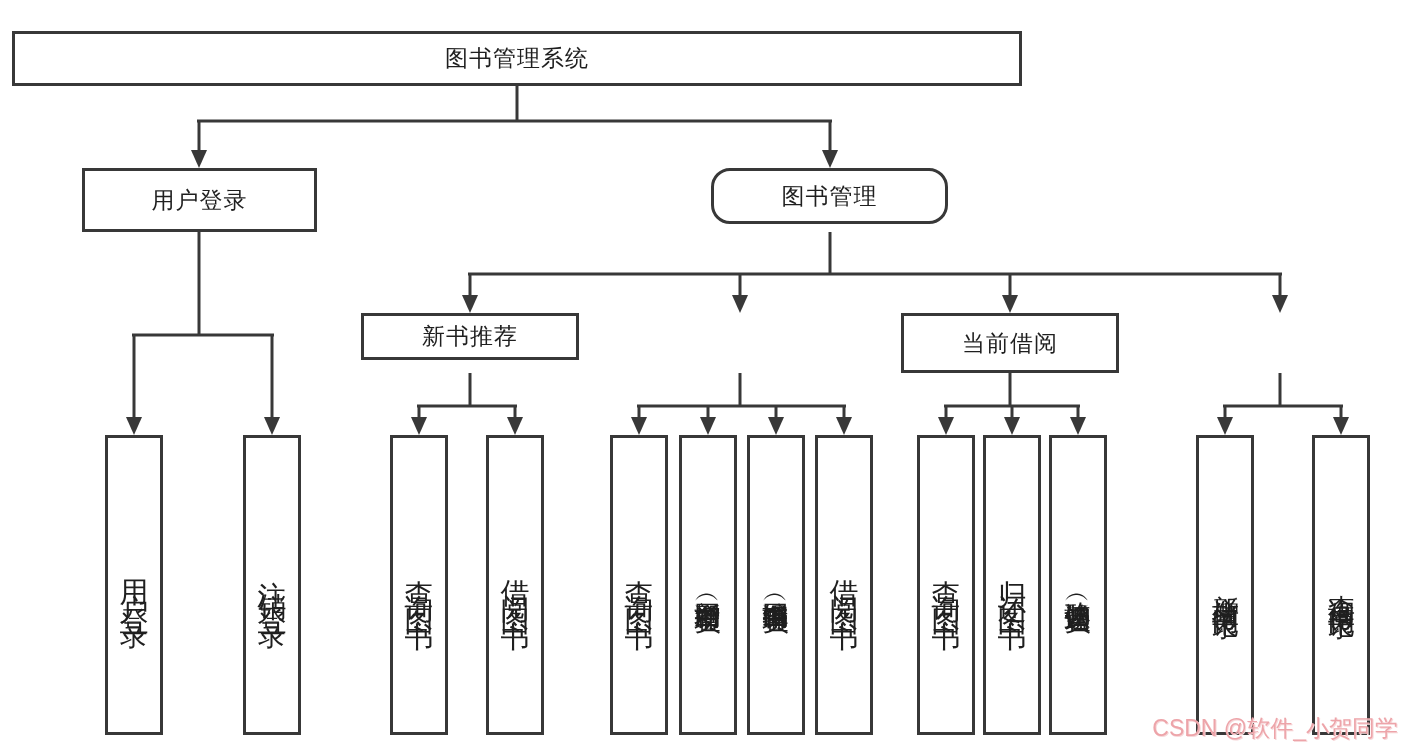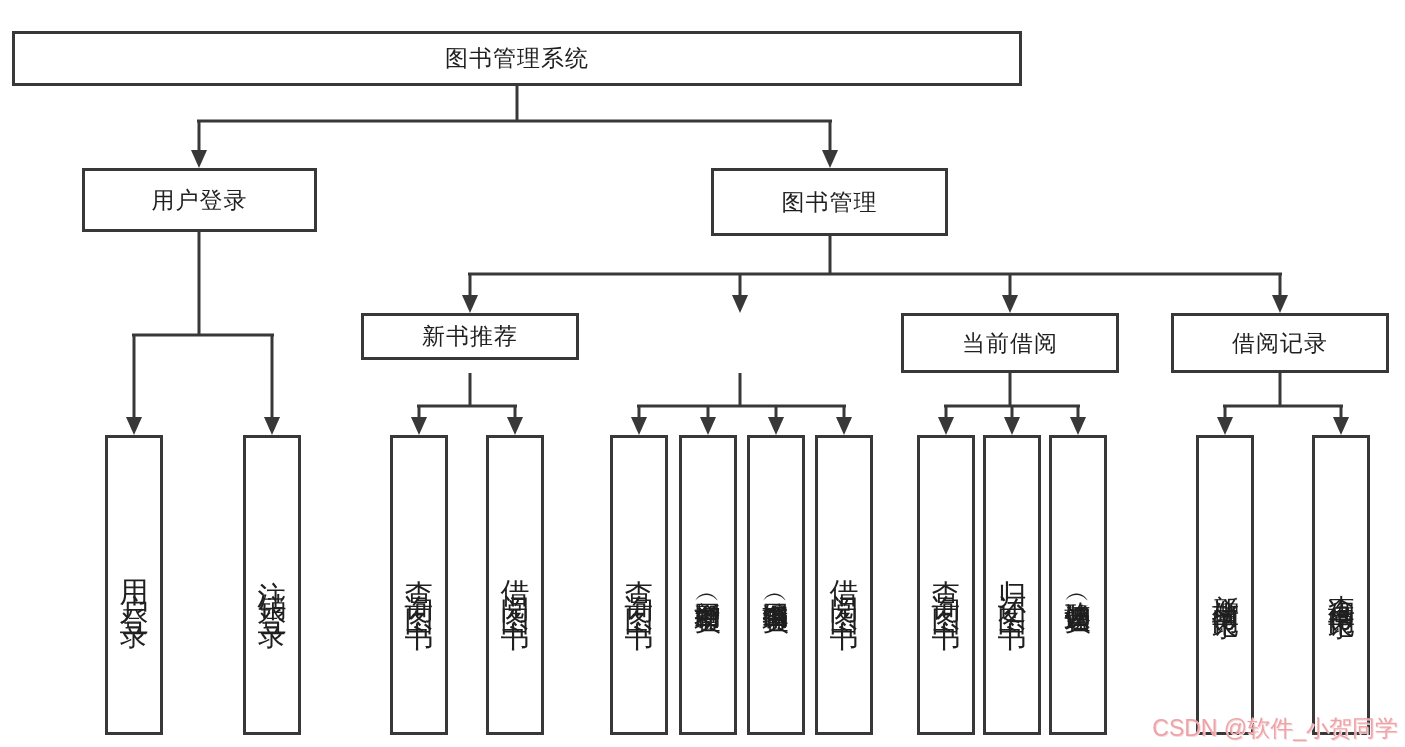--- a/index.html
+++ b/index.html
@@ -138,33 +138,30 @@
     <polygon points="1333,417 1349,417 1341,435"></polygon>
   </svg>
 
   <div class="hbox" style="left:12px; top:31px; width:1010px; height:55px;">
     <span>图书管理系统</span>
   </div>
 
   <div class="hbox" style="left:82px; top:168px; width:235px; height:64px;">
     <span>用户登录</span>
   </div>
-  <div class="hbox" style="left:711px; top:168px; width:237px; height:68px;">
+  <div class="hbox" style="left:711px; top:168px; width:237px; height:56px;border-radius:19px;">
     <span>图书管理</span>
   </div>
 
   <div class="hbox" style="left:361px; top:313px; width:218px; height:47px;">
     <span>新书推荐</span>
   </div>
   <div class="hbox" style="left:901px; top:313px; width:218px; height:60px;">
     <span>当前借阅</span>
   </div>
-  <div class="hbox" style="left:1171px; top:313px; width:218px; height:60px;">
-    <span>借阅记录</span>
-  </div>
 
   <div class="vbox" style="left:105px; top:435px; width:58px; height:300px;">
     <span class="vtext">用户登录</span>
   </div>
   <div class="vbox" style="left:243px; top:435px; width:58px; height:300px;">
     <span class="vtext">注销登录</span>
   </div>
 
   <div class="vbox" style="left:390px; top:435px; width:58px; height:300px;">
     <span class="vtext">查询图书</span>

